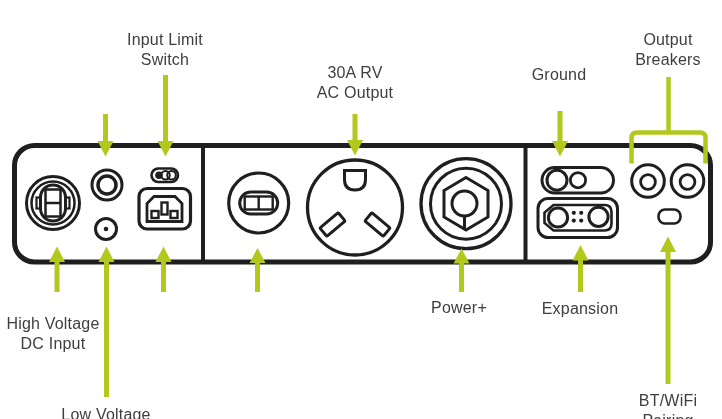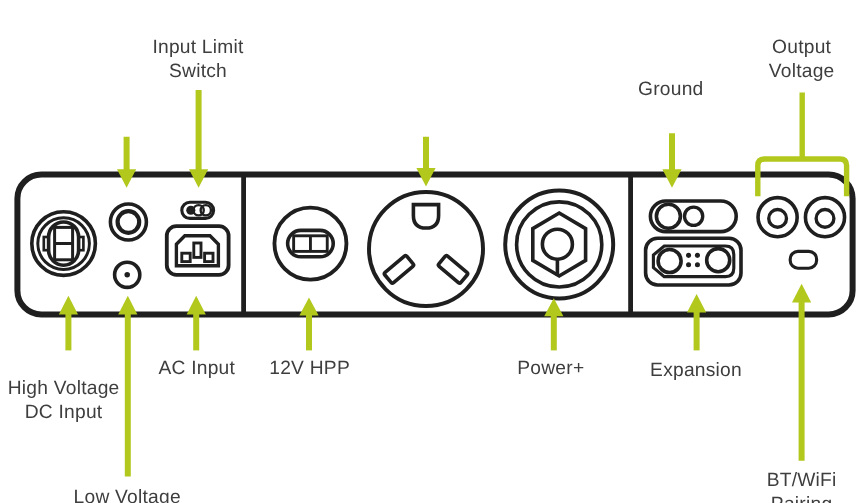--- a/index.html
+++ b/index.html
@@ -176,32 +176,32 @@
         <line x1="668" y1="224" x2="668" y2="357"></line>
         <polygon points="660,225 676,225 668,209.5" stroke="none"></polygon>
       </g>
     </g>
   </svg>
 
   <div class="lbl" style="left:165px;top:3px;">Input Limit
 Switch</div>
 
 
+  <div class="lbl" style="left:355px;top:36px;">30A RV
+AC Output</div>
 
   <div class="lbl" style="left:559px;top:38px;">Ground</div>
 
   <div class="lbl" style="left:668px;top:3px;">Output
-Voltage</div>
+Breakers</div>
 
   <div class="lbl" style="left:53px;top:287px;">High Voltage
 DC Input</div>
 
-  <div class="lbl" style="left:164px;top:271px;">AC Input</div>
-
-  <div class="lbl" style="left:258px;top:271px;">12V HPP</div>
+
 
   <div class="lbl" style="left:459px;top:271px;">Power+</div>
 
   <div class="lbl" style="left:580px;top:272px;">Expansion</div>
 
   <div class="lbl" style="left:106px;top:378px;">Low Voltage
 DC Input</div>
 
   <div class="lbl" style="left:668px;top:364px;">BT/WiFi
 Pairing</div>

